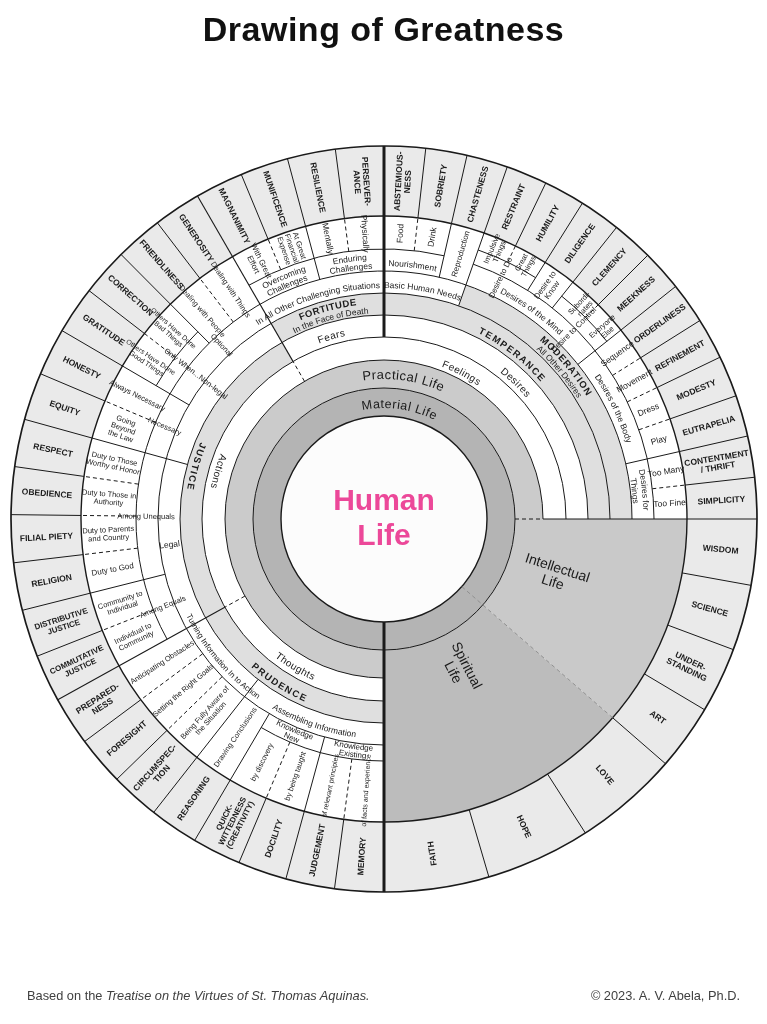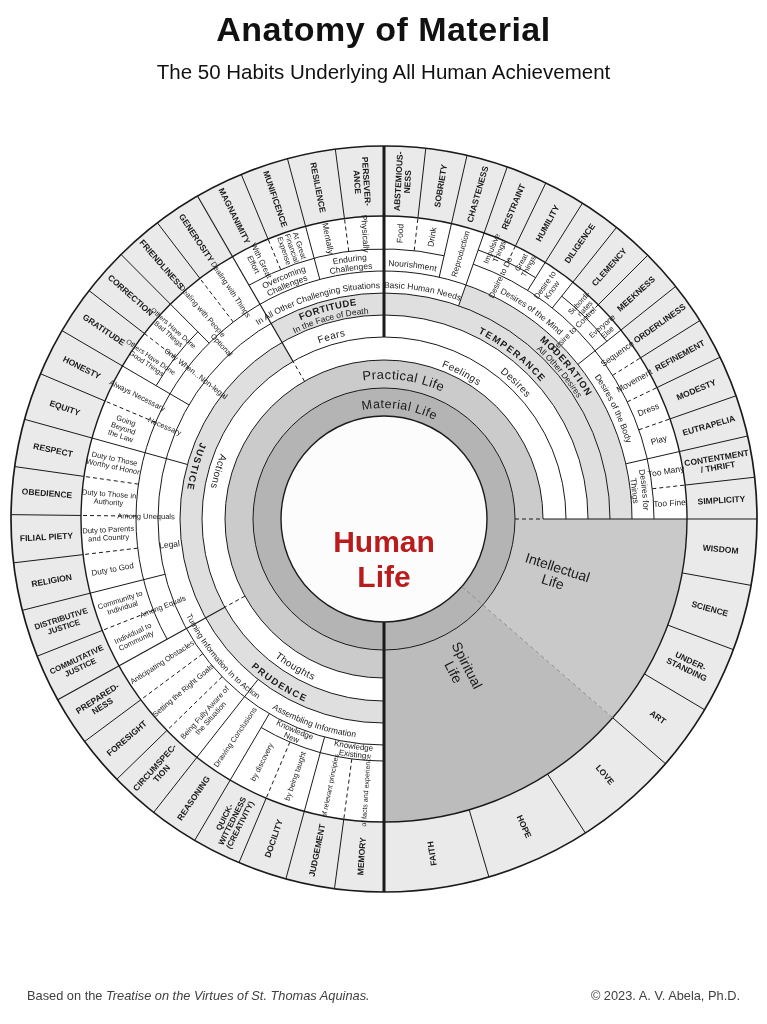--- a/index.html
+++ b/index.html
@@ -3,32 +3,31 @@
 <meta charset="utf-8">
 <style>
   html,body{margin:0;padding:0;background:#fff;}
   .page{position:relative;width:767px;height:1024px;background:#fff;overflow:hidden;
         font-family:"Liberation Sans",sans-serif;color:#111;}
   .title{position:absolute;top:10px;left:0;width:767px;text-align:center;
          font-size:34px;font-weight:bold;letter-spacing:0.5px;}
   .subtitle{position:absolute;top:60px;left:0;width:767px;text-align:center;font-size:20.5px;}
   .wheel-wrap{position:absolute;left:0;top:0;width:767px;height:1024px;}
   .center-label{position:absolute;left:384px;top:519px;transform:translate(-50%,-52%);
-        text-align:center;font-size:30px;font-weight:bold;line-height:1.18;color:#b91c1c;margin-top:42px;}
+        text-align:center;font-size:30px;font-weight:bold;line-height:1.18;color:#ec4899;}
   .footer{position:absolute;left:27px;top:988px;width:713px;font-size:12.8px;color:#404040;}
   .footer .right{float:right;margin-left:12px;}
   .footer .src{font-style:italic;}
   svg text{fill:#1a1a1a;}
 </style>
 </head>
 <body>
 
 <div class="page">
-  <div class="title">Anatomy of Material</div>
-  <div class="subtitle">The 50 Habits Underlying All Human Achievement</div>
+  <div class="title">Drawing of Greatness</div>
 
   <div class="wheel-wrap">
     <svg id="wheel" width="767" height="1024" viewBox="0 0 767 1024">
         <g>
           <path d="M 384 146 A 373 373 0 1 1 384.00000000000006 892 A 373 373 0 1 1 384 146 M 384 216 A 303 303 0 1 1 384.00000000000006 822 A 303 303 0 1 1 384 216 Z" fill="#eaeaea" fill-rule="evenodd"></path>
           <path d="M 384 216 A 303 303 0 1 1 384.00000000000006 822 A 303 303 0 1 1 384 216 Z" fill="#ffffff" fill-rule="evenodd"></path>
           <path d="M 687 519 A 303 303 0 0 1 612.6770028074999 717.7858857841238 L 482.86695500918313 604.9437327977565 A 131 131 0 0 0 515 519 Z" fill="#c9c9c9" fill-rule="evenodd"></path>
           <path d="M 612.6770028074999 717.7858857841238 A 303 303 0 0 1 384.00000000000006 822 L 384 650 A 131 131 0 0 0 482.86695500918313 604.9437327977565 Z" fill="#bcbcbc" fill-rule="evenodd"></path>
           <path d="M 384 388 A 131 131 0 1 1 384 650 A 131 131 0 1 1 384 388 M 384 416 A 103 103 0 1 1 384 622 A 103 103 0 1 1 384 416 Z" fill="#b4b4b4" fill-rule="evenodd"></path>
           <path d="M 384 678 A 159 159 0 1 1 543 519 L 515 519 A 131 131 0 1 0 384 650 Z" fill="#cbcbcb" fill-rule="evenodd"></path>

